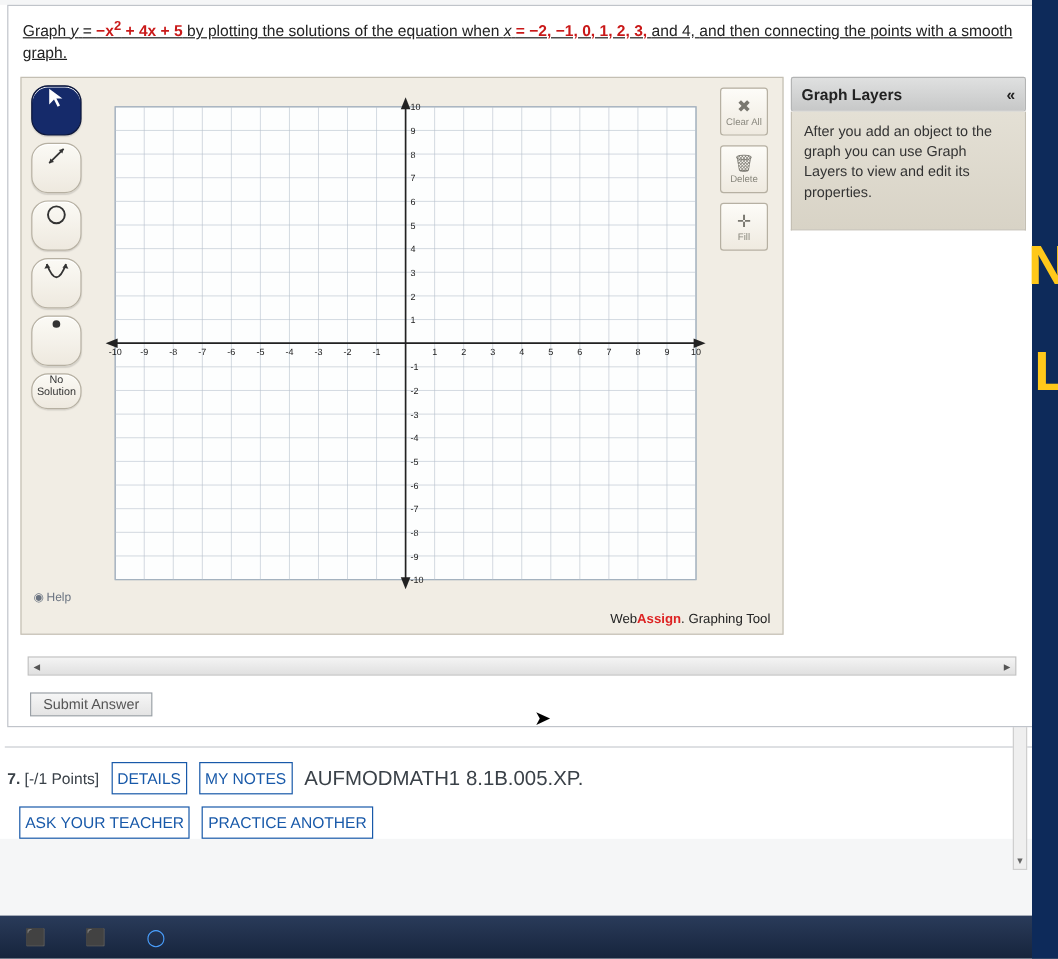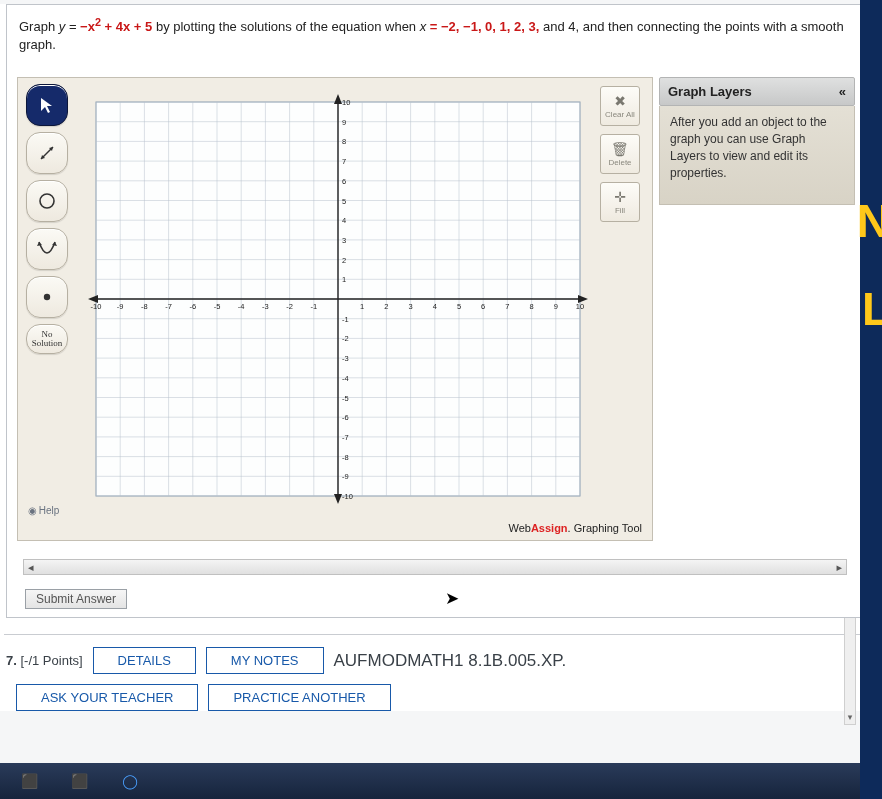--- a/index.html
+++ b/index.html
@@ -20,21 +20,22 @@
     background: #fff;
     border: 1px solid #c0c4ca;
     margin: 4px 16px 0 6px;
     padding: 6px 10px 8px 10px;
     position: relative;
   }
   .prompt {
     font-size: 13px;
     color: #222;
     line-height: 1.35;
-    padding: 4px 2px 24px 2px;
+    padding: 4px 2px 12px 2px;
+    text-decoration: underline;
   }
   .prompt .ital { font-style: italic; }
   .prompt .redeq { color: #c91818; font-weight: bold; }
   .graph-area {
     display: flex;
     align-items: flex-start;
   }
   .graph-left {
     width: 636px;
     background: #f1ede4;
@@ -50,25 +51,24 @@
     display: flex;
     flex-direction: column;
     gap: 6px;
   }
   .tool-btn {
     width: 42px; height: 42px;
     background: linear-gradient(#fbfaf5,#eee9df);
     border: 1px solid #b6b0a2;
     border-radius: 14px;
     cursor: pointer;
-    display: flex; align-items: center; justify-content: center;
+    display: flex; align-items: flex-start; justify-content: center;
     box-shadow: inset 0 1px 0 #fff, 0 1px 1px rgba(0,0,0,0.12);
     font-size: 10px;
     color: #333;
-    font-family: Liberation Serif, serif;
   }
   .tool-btn.selected {
     background: #152a6a;
     border-color: #0c163a;
   }
   .tool-btn.no-sol { height: 30px; font-size: 9px; line-height: 1.1; text-align: center; padding: 0 2px; }
   .help-link {
     position: absolute;
     bottom: 24px;
     left: 10px;
@@ -185,21 +185,21 @@
     align-items: center;
     gap: 10px;
     margin: 12px 0 0 6px;
     font-size: 13px;
   }
   .qpoints { color: #3a4148; }
   .qbtn {
     background: #fff;
     border: 1px solid #1859a9;
     color: #1859a9;
-    padding: 5px 24px;
+    padding: 5px 4px;
     font-size: 13px;
     cursor: pointer;
   }
   .refid { color: #3a4148; font-size: 17px; }
   .question-row2 {
     display: flex;
     gap: 10px;
     margin: 10px 0 0 16px;
   }
   .right-strip {

